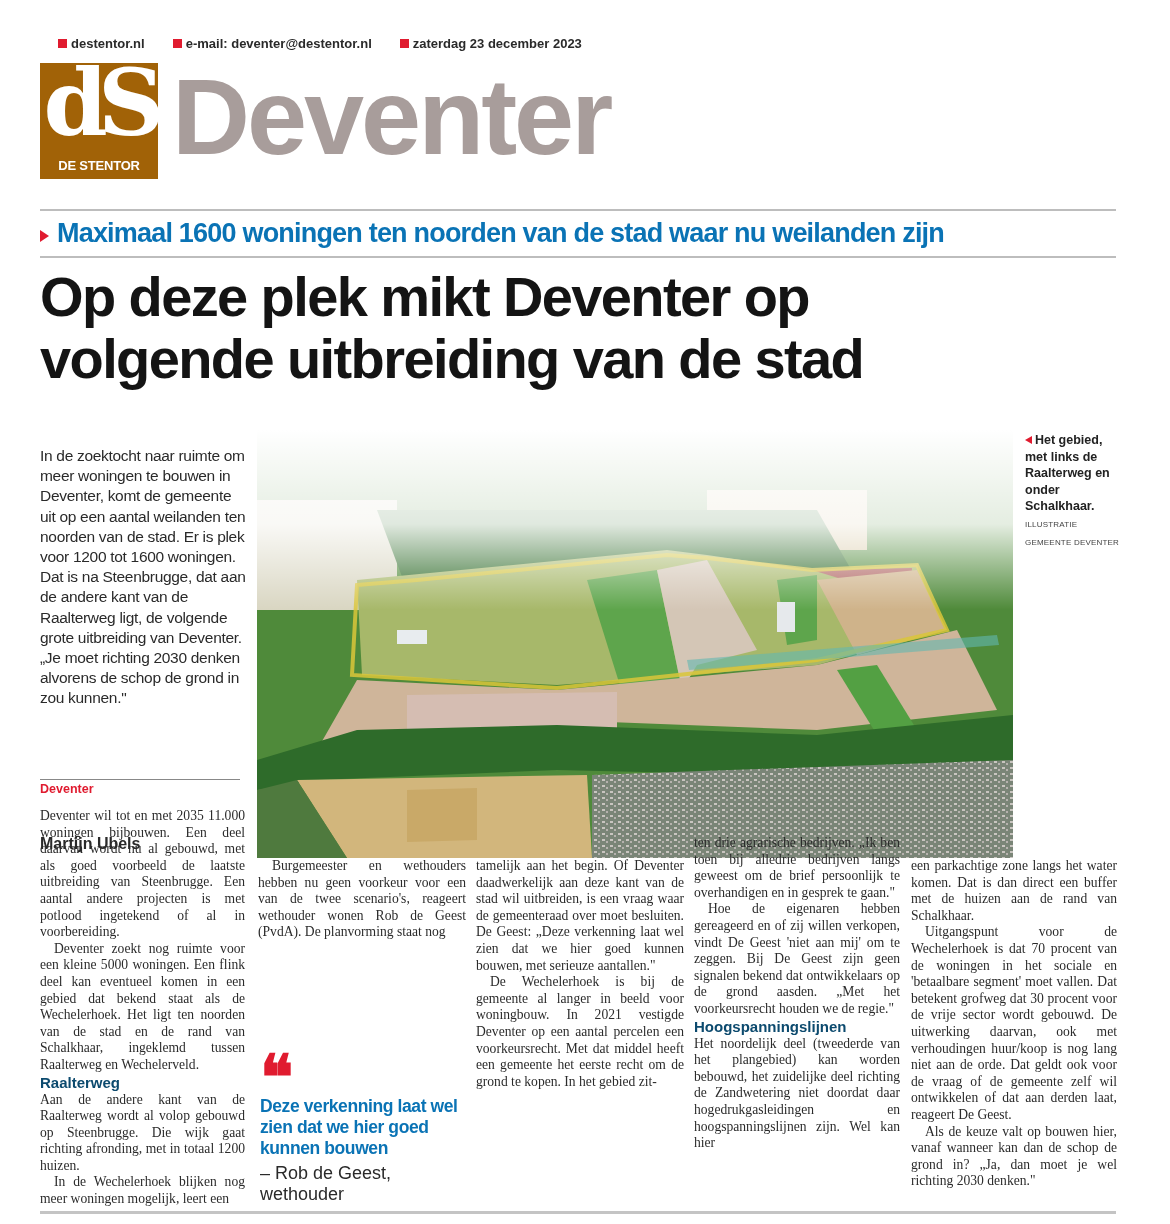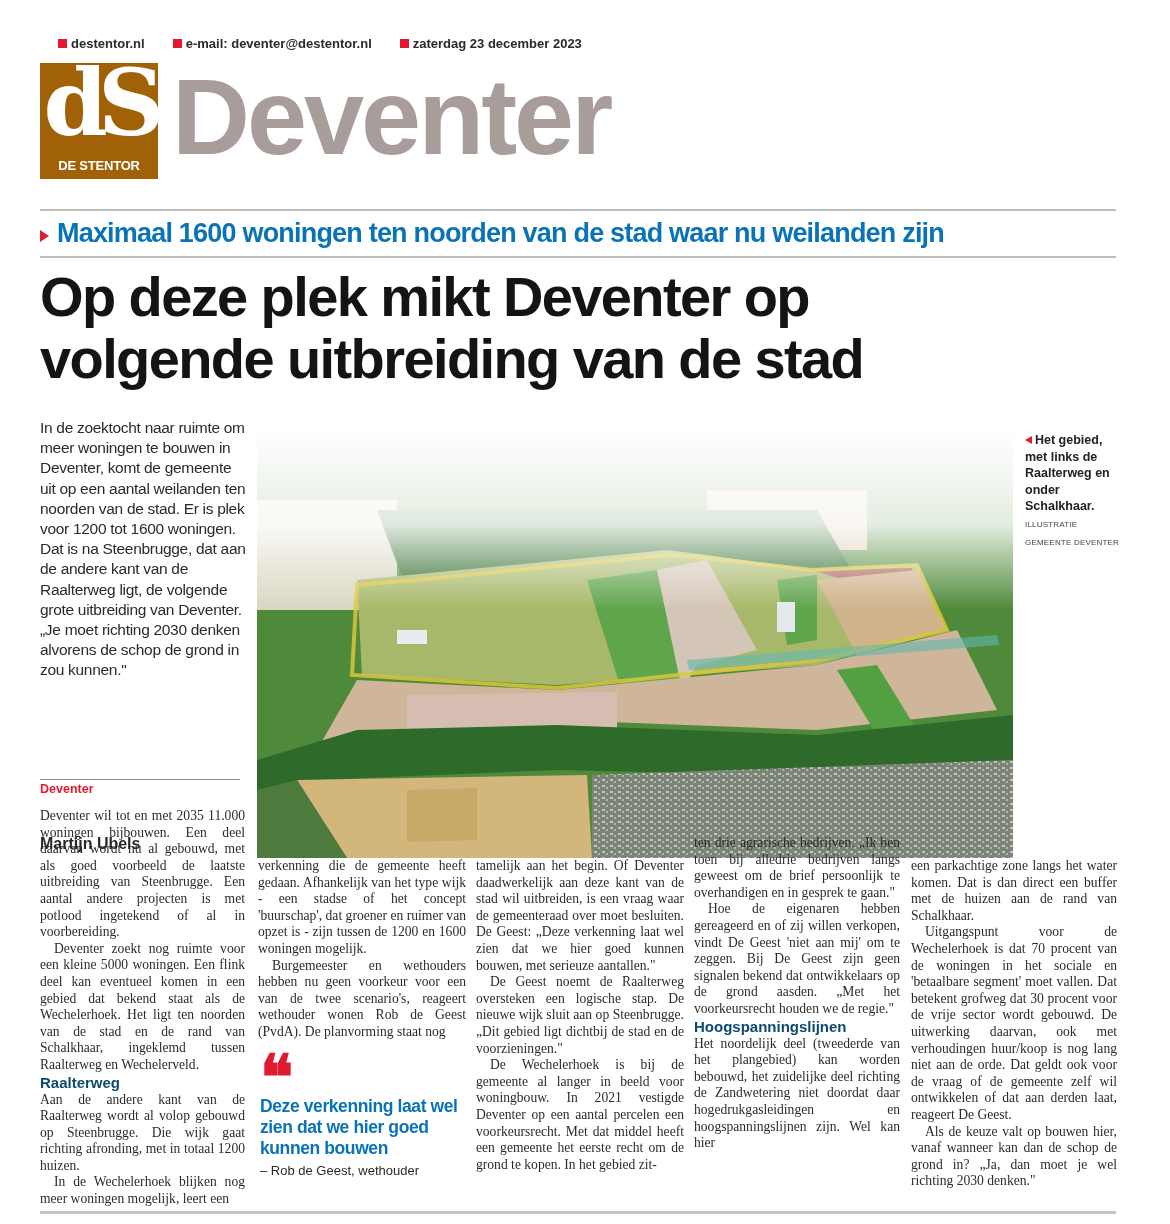--- a/index.html
+++ b/index.html
@@ -26,21 +26,21 @@
 
     
     .kicker { position: absolute; left: 40px; top: 218px; display: flex; align-items: center; }
     .kicker .arrow { width: 0; height: 0; border-top: 6px solid transparent; border-bottom: 6px solid transparent; border-left: 9px solid #e01b2f; margin-right: 8px; margin-top: 4px; }
     .kicker .text { font-family: "Liberation Sans", sans-serif; font-weight: bold; font-size: 27px; color: #0a73b5; letter-spacing: -0.8px; }
 
     
     .headline { position: absolute; left: 40px; top: 266px; width: 1090px; font-family: "Liberation Sans", sans-serif; font-weight: bold; font-size: 56px; line-height: 62px; color: #141414; letter-spacing: -1.6px; }
 
     
-    .intro { position: absolute; left: 40px; top: 418px; width: 210px; font-family: "Liberation Sans", sans-serif; font-size: 15.5px; line-height: 20.2px; color: #2a2a2a; letter-spacing: -0.3px; }
+    .intro { position: absolute; left: 40px; top: 446px; width: 210px; font-family: "Liberation Sans", sans-serif; font-size: 15.5px; line-height: 20.2px; color: #2a2a2a; letter-spacing: -0.3px; }
     .byline-name { position: absolute; left: 40px; top: 807px; font-size: 16px; font-weight: bold; color: #2a2a2a; margin-top: 28px; }
     .byline-place { position: absolute; left: 40px; top: 782px; font-size: 12.5px; font-weight: bold; color: #e01b2f; }
 
     
     .photo { position: absolute; left: 257px; top: 430px; width: 756px; height: 428px; overflow: hidden; }
     .photo svg { width: 100%; height: 100%; display: block; }
 
     
     .caption { position: absolute; left: 1025px; top: 432px; width: 100px; font-family: "Liberation Sans", sans-serif; font-size: 12.5px; line-height: 16.5px; color: #222; font-weight: bold; }
     .caption .tri { display: inline-block; width: 0; height: 0; border-top: 4px solid transparent; border-bottom: 4px solid transparent; border-right: 7px solid #e01b2f; margin-right: 3px; }
@@ -54,21 +54,21 @@
     .c1 { left: 40px; top: 808px; width: 205px; }
     .c2 { left: 258px; top: 858px; width: 208px; }
     .c3 { left: 476px; top: 858px; width: 208px; }
     .c4 { left: 694px; top: 835px; width: 206px; }
     .c5 { left: 911px; top: 858px; width: 206px; }
 
     
     .pq { position: absolute; left: 260px; top: 1058px; width: 210px; }
     .pq .marks { font-family: "DejaVu Serif", serif; font-size: 62px; font-weight: bold; color: #e01b2f; line-height: 40px; height: 36px; letter-spacing: -4px; }
     .pq .text { margin-top: 2px; font-family: "Liberation Sans", sans-serif; font-weight: bold; font-size: 17.5px; line-height: 21px; color: #0a73b5; letter-spacing: -0.4px; }
-    .pq .attr { margin-top: 4px; font-family: "Liberation Sans", sans-serif; font-size: 13px; color: #2a2a2a; }
+    .pq .attr { margin-top: 4px; font-family: "Liberation Sans", sans-serif; font-size: 18px; color: #2a2a2a; }
   </style>
 </head>
 <body>
 
 <div class="topbar">
   <span class="item">
       <span class="sq"></span>
       <span>destentor.nl</span>
     </span>
   <span class="item">
@@ -163,33 +163,31 @@
 
 <div class="col c1">
   <p>Deventer wil tot en met 2035 11.000 woningen bijbouwen. Een deel daarvan wordt nu al gebouwd, met als goed voorbeeld de laatste uitbreiding van Steenbrugge. Een aantal andere projecten is met potlood ingetekend of al in voorbereiding.</p>
   <p class="ind">Deventer zoekt nog ruimte voor een kleine 5000 woningen. Een flink deel kan eventueel komen in een gebied dat bekend staat als de Wechelerhoek. Het ligt ten noorden van de stad en de rand van Schalkhaar, ingeklemd tussen Raalterweg en Wechelerveld.</p>
   <h3>Raalterweg</h3>
   <p>Aan de andere kant van de Raalterweg wordt al volop gebouwd op Steenbrugge. Die wijk gaat richting afronding, met in totaal 1200 huizen.</p>
   <p class="ind">In de Wechelerhoek blijken nog meer woningen mogelijk, leert een</p>
 </div>
 
 <div class="col c2">
-  <p>verkenning die de gemeente heeft gedaan. Afhankelijk van het type wijk - een stadse of het concept 'buurschap', dat groener en ruimer van opzet is - zijn tussen de 1200 en 1600 woningen mogelijk.</p>
   <p class="ind">Burgemeester en wethouders hebben nu geen voorkeur voor een van de twee scenario's, reageert wethouder wonen Rob de Geest (PvdA). De planvorming staat nog</p>
 </div>
 
 <div class="pq">
   <div class="marks">❝</div>
   <div class="text">Deze verkenning laat wel zien dat we hier goed kunnen bouwen</div>
   <div class="attr">– Rob de Geest, wethouder</div>
 </div>
 
 <div class="col c3">
   <p>tamelijk aan het begin. Of Deventer daadwerkelijk aan deze kant van de stad wil uitbreiden, is een vraag waar de gemeenteraad over moet besluiten. De Geest: „Deze verkenning laat wel zien dat we hier goed kunnen bouwen, met serieuze aantallen."</p>
-  <p class="ind">De Geest noemt de Raalterweg oversteken een logische stap. De nieuwe wijk sluit aan op Steenbrugge. „Dit gebied ligt dichtbij de stad en de voorzieningen."</p>
   <p class="ind">De Wechelerhoek is bij de gemeente al langer in beeld voor woningbouw. In 2021 vestigde Deventer op een aantal percelen een voorkeursrecht. Met dat middel heeft een gemeente het eerste recht om de grond te kopen. In het gebied zit-</p>
 </div>
 
 <div class="col c4">
   <p>ten drie agrarische bedrijven. „Ik ben toen bij alledrie bedrijven langs geweest om de brief persoonlijk te overhandigen en in gesprek te gaan."</p>
   <p class="ind">Hoe de eigenaren hebben gereageerd en of zij willen verkopen, vindt De Geest 'niet aan mij' om te zeggen. Bij De Geest zijn geen signalen bekend dat ontwikkelaars op de grond aasden. „Met het voorkeursrecht houden we de regie."</p>
   <h3>Hoogspanningslijnen</h3>
   <p>Het noordelijk deel (tweederde van het plangebied) kan worden bebouwd, het zuidelijke deel richting de Zandwetering niet doordat daar hogedrukgasleidingen en hoogspanningslijnen zijn. Wel kan hier</p>
 </div>
 

